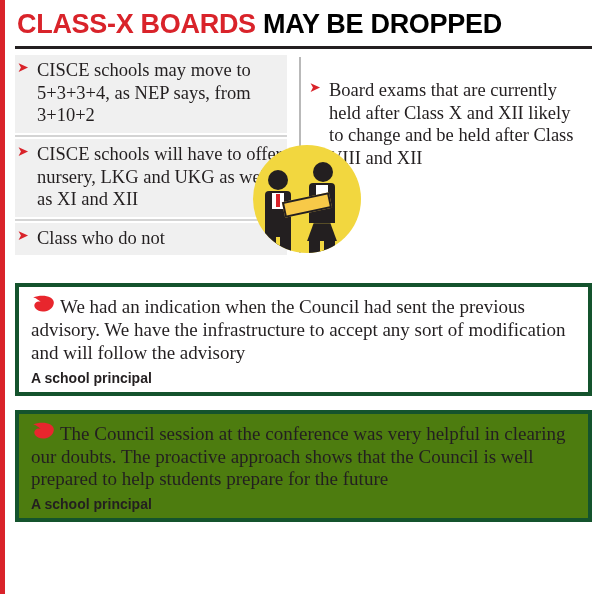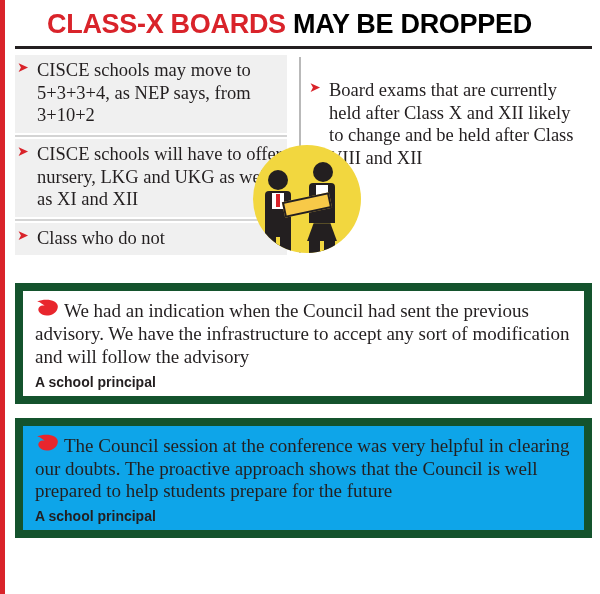--- a/index.html
+++ b/index.html
@@ -23,21 +23,20 @@
   }
   
   .headline {
     padding: 10px 0 6px 12px;
     font-family: "Liberation Sans", sans-serif;
     font-weight: bold;
     font-size: 27px;
     letter-spacing: -0.3px;
     line-height: 1.05;
     white-space: nowrap;
-    margin-left: 30px;
   }
   .headline .red { color: #d9232a; }
   .headline .blk { color: #000000; }
   .rule {
     height: 3px;
     background: #231f20;
     margin: 2px 8px 0 10px;
   }
   
   .bullets {
@@ -152,25 +151,25 @@
     width: 44px; height: 12px;
     background: #f7c948;
     border: 2px solid #231f20;
     transform: rotate(-12deg);
     z-index: 3;
   }
   
   .quote {
     position: relative;
     margin: 4px 8px 0 10px;
-    border: 8px solid #14532d;
+    border: 4px solid #14532d;
     padding: 8px 10px 6px 12px;
     box-sizing: border-box;
   }
-  .quote.tint { background: #0ea5e9; }
+  .quote.tint { background: #4d7c0f; }
   .quote-text {
     font-size: 19px;
     line-height: 1.2;
     color: #231f20;
   }
   .qmark {
     display: inline-block;
     width: 26px;
     height: 22px;
     vertical-align: -4px;

